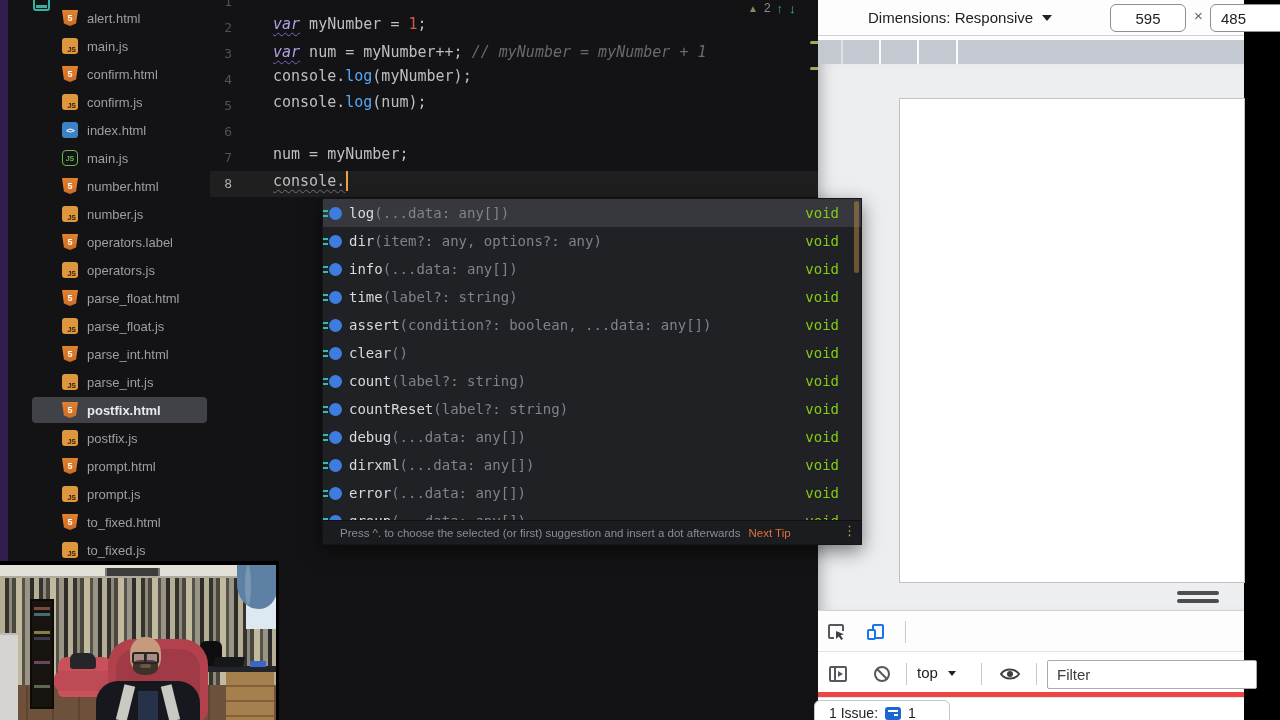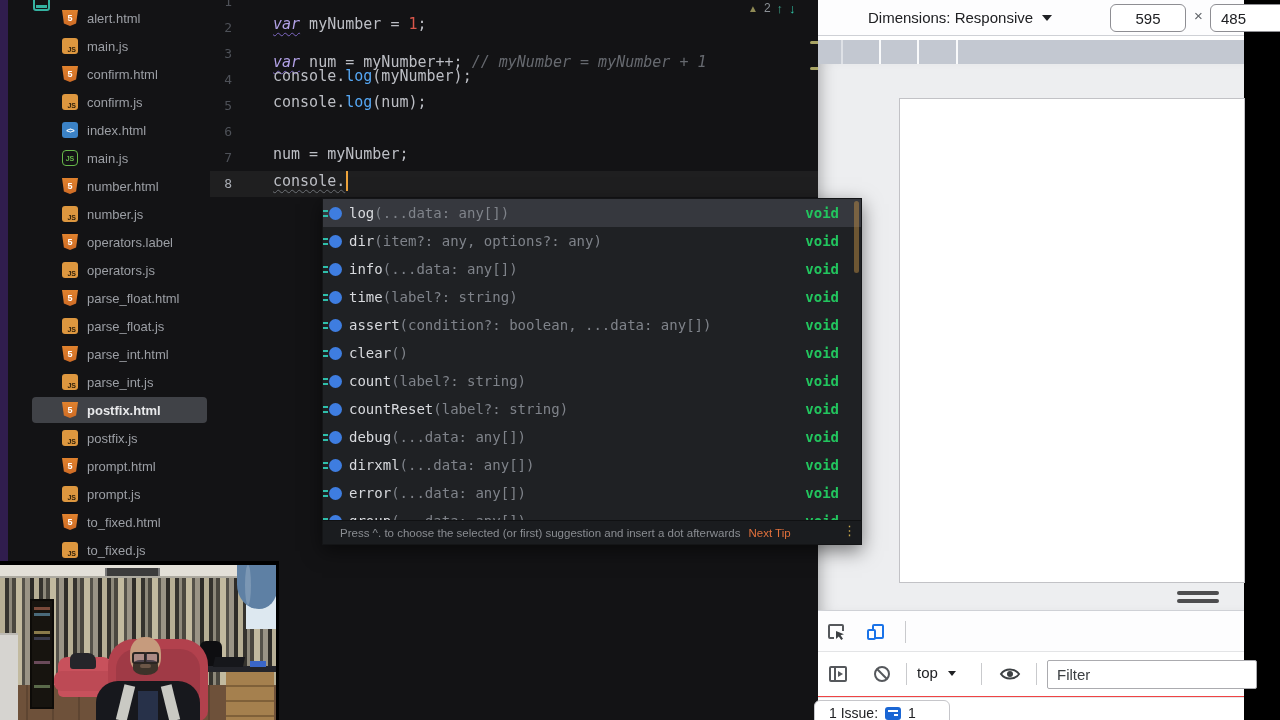--- a/index.html
+++ b/index.html
@@ -67,21 +67,21 @@
            border:1px solid #141517; z-index:5; box-shadow:0 6px 18px rgba(0,0,0,0.5); }
   .popup-items { position:absolute; left:0; top:0; right:0; height:323px; overflow:hidden; }
   .pm-row { position:relative; height:28px; display:flex; align-items:center; padding-left:6px;
             font:14px "DejaVu Sans Mono", monospace; }
   .pm-row.selected { background:#36383e; }
   .m-icon { width:13px; height:13px; border-radius:50%; background:#3e7de0; position:relative; flex:none; margin-right:7px; }
   .m-icon::before { content:""; position:absolute; left:-6px; top:3px; width:5px; height:2px; background:#2fbfab;
                     box-shadow:0 5px 0 #2fbfab; }
   .pm-name { color:#d8dade; }
   .pm-params { color:#7f838a; }
-  .pm-ret { position:absolute; right:22px; color:#22c55e;font-weight:bold; }
+  .pm-ret { position:absolute; right:22px; color:#84cc16; }
   .popup-scrollthumb { position:absolute; right:2px; top:2px; width:5px; height:72px; background:rgba(205,150,70,0.45); border-radius:3px; }
   .popup-footer { position:absolute; left:0; right:0; bottom:0; height:24px; background:#1a1c1f; border-top:1px solid #101113;
                   display:flex; align-items:center; font-size:11.5px; color:#8a8d92; }
   .hint-text { margin-left:17px; }
   .next-tip { margin-left:8px; color:#e0703c; }
   .footer-dots { position:absolute; right:5px; top:2px; color:#c8a84b; font-size:13px; letter-spacing:0; }
 
   
   .devtools { position:absolute; left:818px; top:0; width:426px; height:572px; background:#fff; }
   .dt-toolbar { position:absolute; left:0; top:0; right:0; height:36px; background:#fdfdfe; border-bottom:1px solid #cfd1d6;
@@ -102,21 +102,21 @@
   .dt-grip { position:absolute; left:359px; top:527px; width:42px; }
   .dt-grip div { height:4px; background:#4d4d4f; border-radius:2px; margin-bottom:4px; }
   .dt-tabbar { position:absolute; left:0; top:610px; right:0; height:42px; background:#fdfdfe;
                border-top:1px solid #cfd1d6; border-bottom:1px solid #e3e4e6; }
   .tb-icon { position:absolute; top:11px; width:20px; height:20px; }
   .tb-sep { position:absolute; left:87px; top:10px; width:1px; height:22px; background:#c9cacd; }
   .dt-tab { position:absolute; top:0; height:41px; display:flex; align-items:center; justify-content:center;
             font-size:15px; color:#44474c;margin-top:32px; }
   .dt-tab.active { color:#404040; }
   .dt-tab.active::after { content:""; position:absolute; left:0; right:0; bottom:0; height:3px; background:#1a73e8; }
-  .dt-console-toolbar { position:absolute; left:0; top:652px; right:0; height:45px; background:#fff; border-bottom:1px solid #ef4444; }
+  .dt-console-toolbar { position:absolute; left:0; top:652px; right:0; height:45px; background:#fff; border-bottom:5px solid #ef4444; }
   .ct-sep { position:absolute; top:11px; width:1px; height:22px; background:#c9cacd; }
   .ct-top { position:absolute; left:99px; top:12px; font-size:15px; color:#202124; display:flex; align-items:center; }
   .ct-top .caret-down { border-top-width:5px; border-left-width:4px; border-right-width:4px; margin-left:10px; margin-top:2px; }
   .filter-input { position:absolute; left:229px; top:8px; width:210px; height:29px; border:1px solid #ababaf;
                   border-radius:2px; font-size:15px; padding-left:9px; color:#202124; background:#fff;
                   font-family:"Liberation Sans",sans-serif; }
   .filter-input::placeholder { color:#3c4043; opacity:1; }
   .dt-status { position:absolute; left:0; top:697px; right:0; height:23px; background:#fff; border-top:1px solid #e6e7e9; }
   .issue-box { position:absolute; left:-4px; top:2px; width:136px; height:26px; border:1px solid #c6c6ca; border-radius:6px;
                display:flex; align-items:center; padding-left:14px; gap:7px; font-size:14px; color:#202124; background:#fff; }
@@ -269,21 +269,21 @@
         <div class="gutter-num" style="top: 41px; left: 0px;">3</div>
         <div class="gutter-num" style="top: 67px; left: 0px;">4</div>
         <div class="gutter-num" style="top: 93px; left: 0px;">5</div>
         <div class="gutter-num" style="top: 119px; left: 0px;">6</div>
         <div class="gutter-num" style="top: 145px; left: 0px;">7</div>
         <div class="gutter-num active" style="top: 171px; left: 0px;">8</div>
       </div>
     <div class="code-area">
         <div class="code-line" style="top: -11px;"></div>
         <div class="code-line" style="top: 15px;"><span class="tk-kw">var</span><span class="tk-pl"> myNumber = </span><span class="tk-num">1</span><span class="tk-pl">;</span></div>
-        <div class="code-line" style="top: 53px;"><span class="tk-kw">var</span><span class="tk-pl"> num = myNumber++; </span><span class="tk-cm">// myNumber = myNumber + 1</span></div>
+        <div class="code-line" style="top: 43px;"><span class="tk-kw">var</span><span class="tk-pl"> num = myNumber++; </span><span class="tk-cm">// myNumber = myNumber + 1</span></div>
         <div class="code-line" style="top: 67px;"><span class="tk-pl">console.</span><span class="tk-fn">log</span><span class="tk-pl">(myNumber);</span></div>
         <div class="code-line" style="top: 93px;"><span class="tk-pl">console.</span><span class="tk-fn">log</span><span class="tk-pl">(num);</span></div>
         <div class="code-line" style="top: 119px;"></div>
         <div class="code-line" style="top: 145px;"><span class="tk-pl">num = myNumber;</span></div>
         <div class="code-line" style="top: 171px;"><span class="tk-plerr">console.</span><span class="caret-bar"></span></div>
       </div>
   </div>
 
   <div class="inspections">
     <span class="warn-tri">▲</span>

